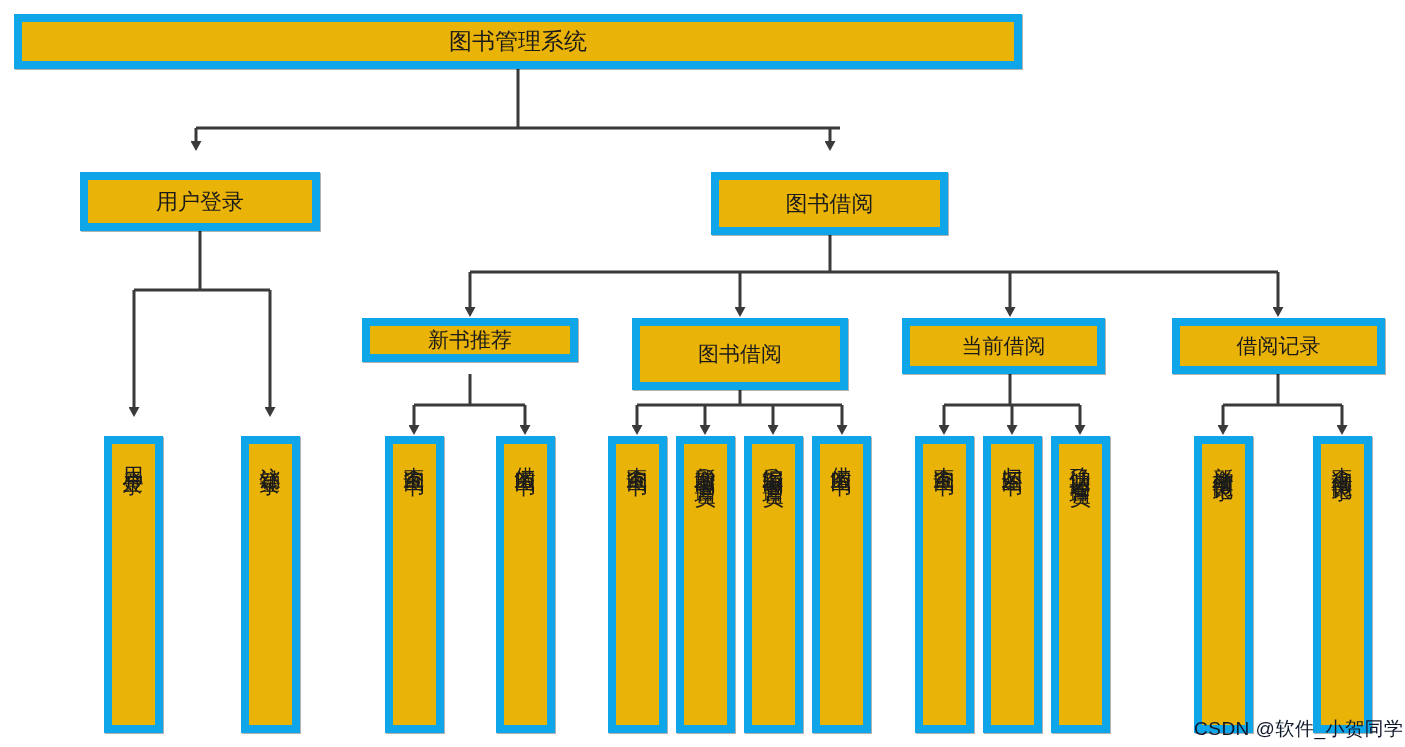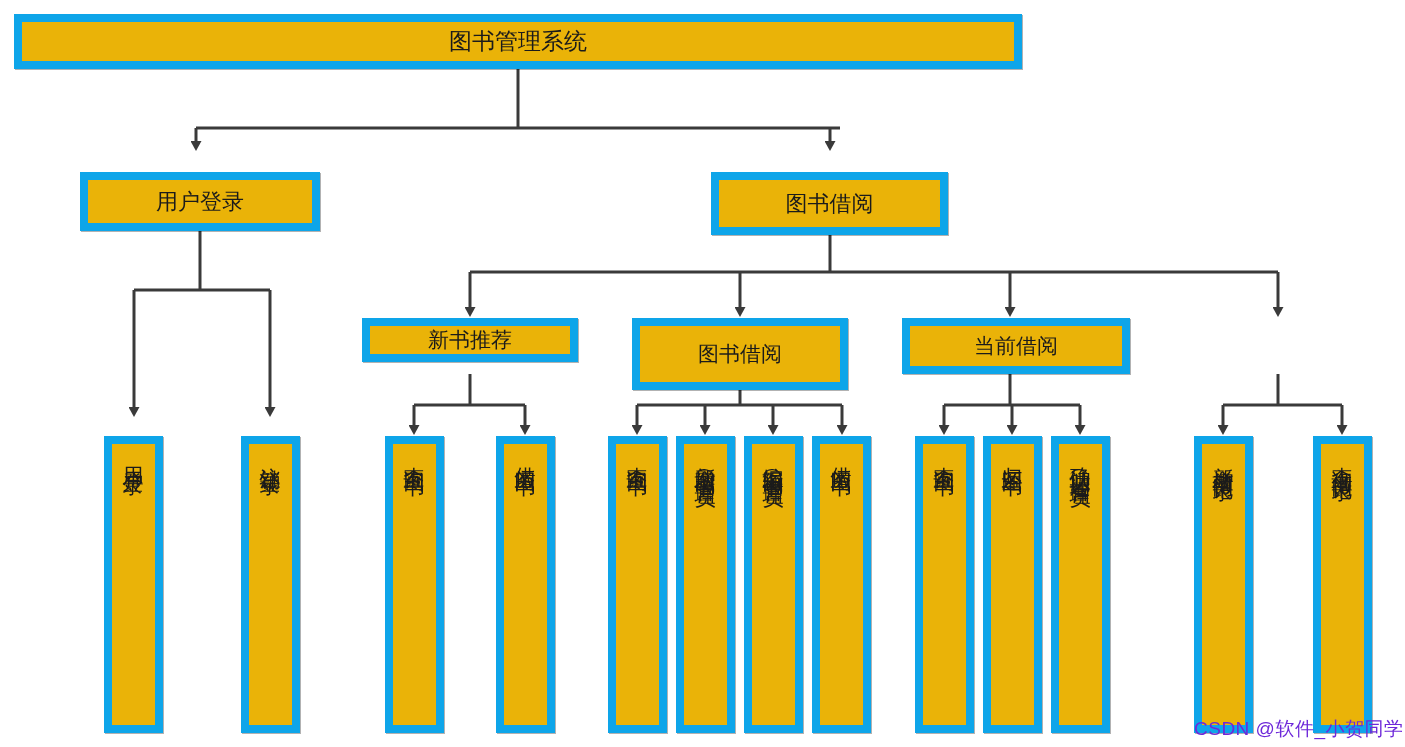--- a/index.html
+++ b/index.html
@@ -58,21 +58,21 @@
   .node-leaf .label {
     font-size: 21px;
     writing-mode: vertical-rl;
     text-orientation: upright;
     letter-spacing: 3px;
     line-height: 1;
     height: auto;
   }
   .watermark {
     position: absolute;
-    color: #6d28d9;
+    color: #0f172a;
     font-size: 19px;
     white-space: nowrap;
     letter-spacing: 0.5px;
   }
 </style>
 </head>
 <body>
 
 <div id="canvas">
 
@@ -136,22 +136,25 @@
   <div class="node node-l2" style="left:711px; top:172px; width:237px; height:63px;">
     <span class="label">图书借阅</span>
   </div>
 
   <div class="node node-l3" style="left:362px; top:318px; width:216px; height:44px;">
     <span class="label">新书推荐</span>
   </div>
   <div class="node node-l3" style="left:632px; top:318px; width:216px; height:72px;">
     <span class="label">图书借阅</span>
   </div>
-  <div class="node node-l3" style="left:902px; top:318px; width:228px; height:56px;justify-content:center;">
+  <div class="node node-l3" style="left:902px; top:318px; width:203px; height:56px;justify-content:center;">
     <span class="label">当前借阅</span>
+  </div>
+  <div class="node node-l3" style="left:1172px; top:318px; width:213px; height:56px;">
+    <span class="label">借阅记录</span>
   </div>
 
   <div class="node node-leaf" style="left:104px; top:436px; width:59px; height:297px;">
     <span class="label">用户登录</span>
   </div>
   <div class="node node-leaf" style="left:241px; top:436px; width:59px; height:297px;">
     <span class="label">注销登录</span>
   </div>
 
   <div class="node node-leaf" style="left:385px; top:436px; width:59px; height:297px;">

